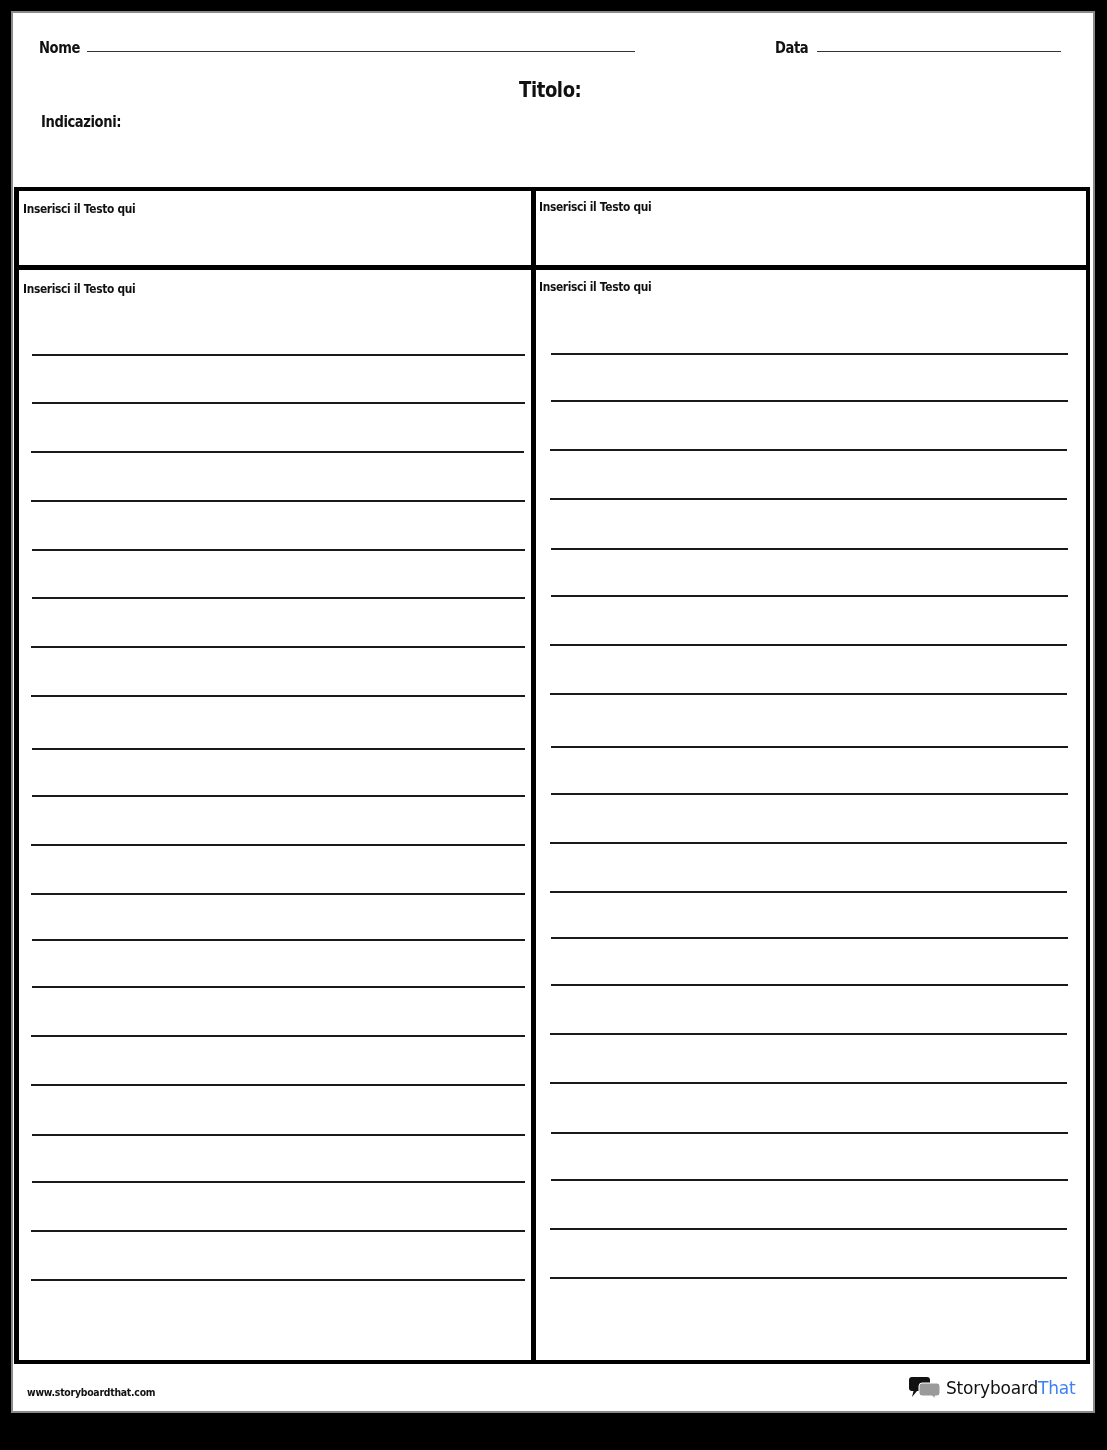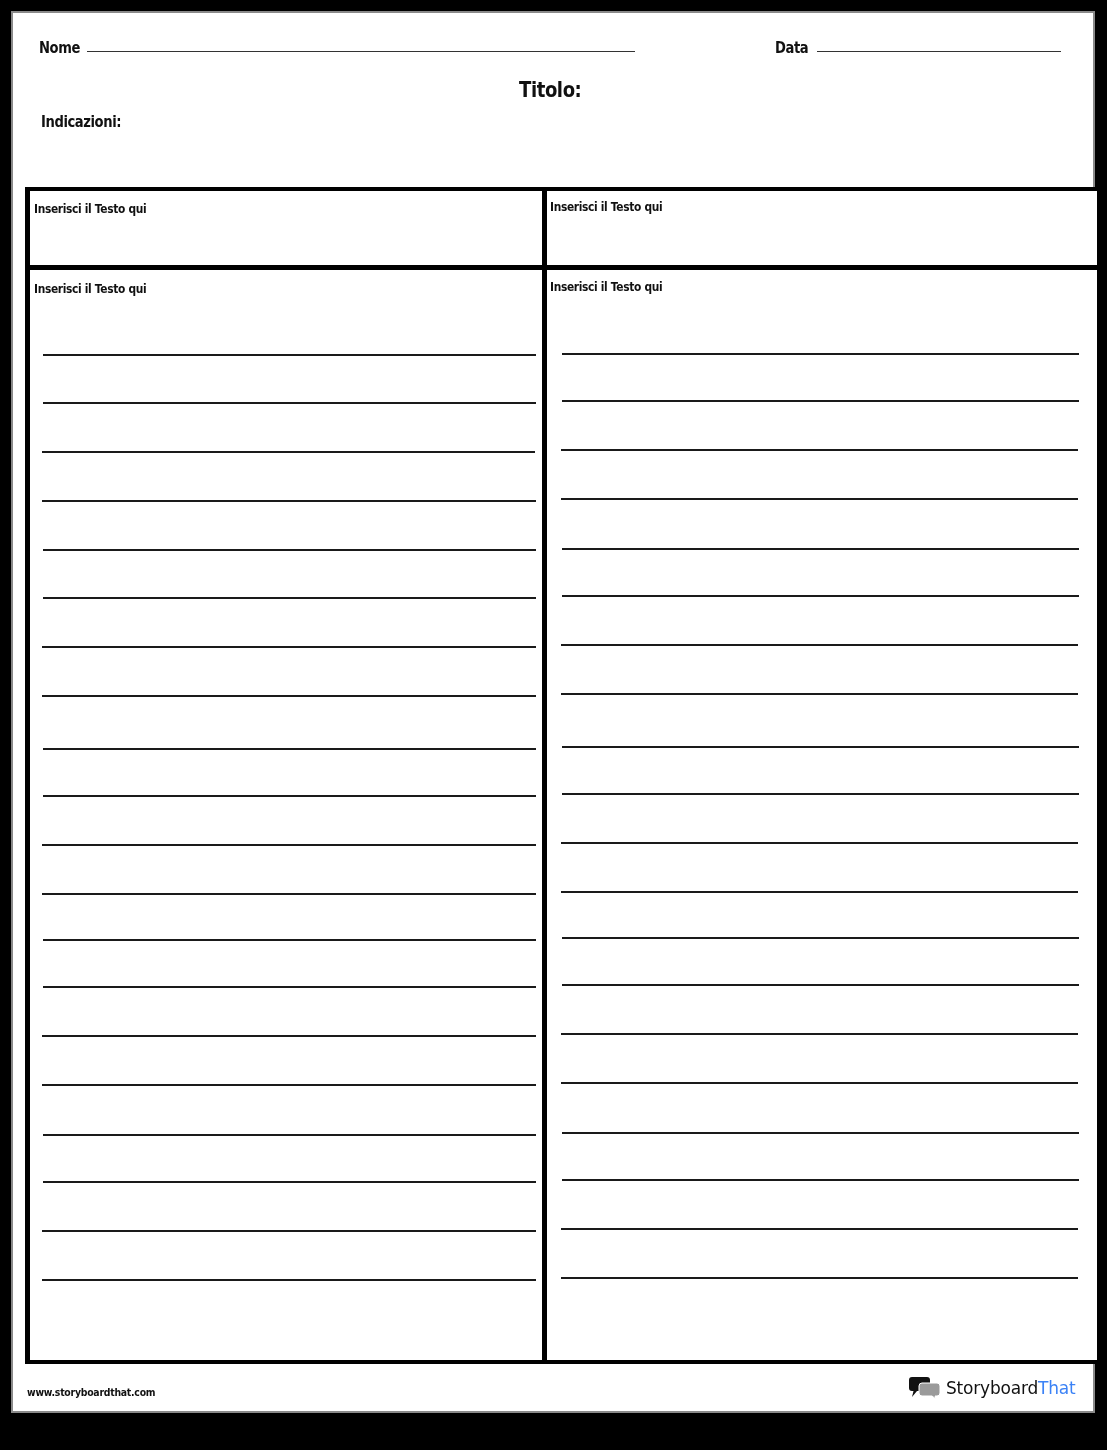--- a/index.html
+++ b/index.html
@@ -34,21 +34,21 @@
     }
     .name-label { left: 26px; top: 25px; font-size: 16px; }
     .name-line { left: 74px; top: 38px; width: 548px; }
     .date-label { left: 762px; top: 25px; font-size: 16px; }
     .date-line { left: 804px; top: 38px; width: 244px; }
     .title-label { left: 506px; top: 64px; font-size: 22px; }
     .dir-label { left: 28px; top: 99px; font-size: 16px; }
 
     .table {
       position: absolute;
-      left: 12px; top: 174px;
+      left: 1px; top: 174px;
       width: 1067px; height: 1169px;
       border: 4px solid #000;
       border-left-width: 5px;
       background: #fff;
     }
     .hdr-divider {
       position: absolute;
       left: 0; right: 0;
       top: 74px;
       height: 5px;

